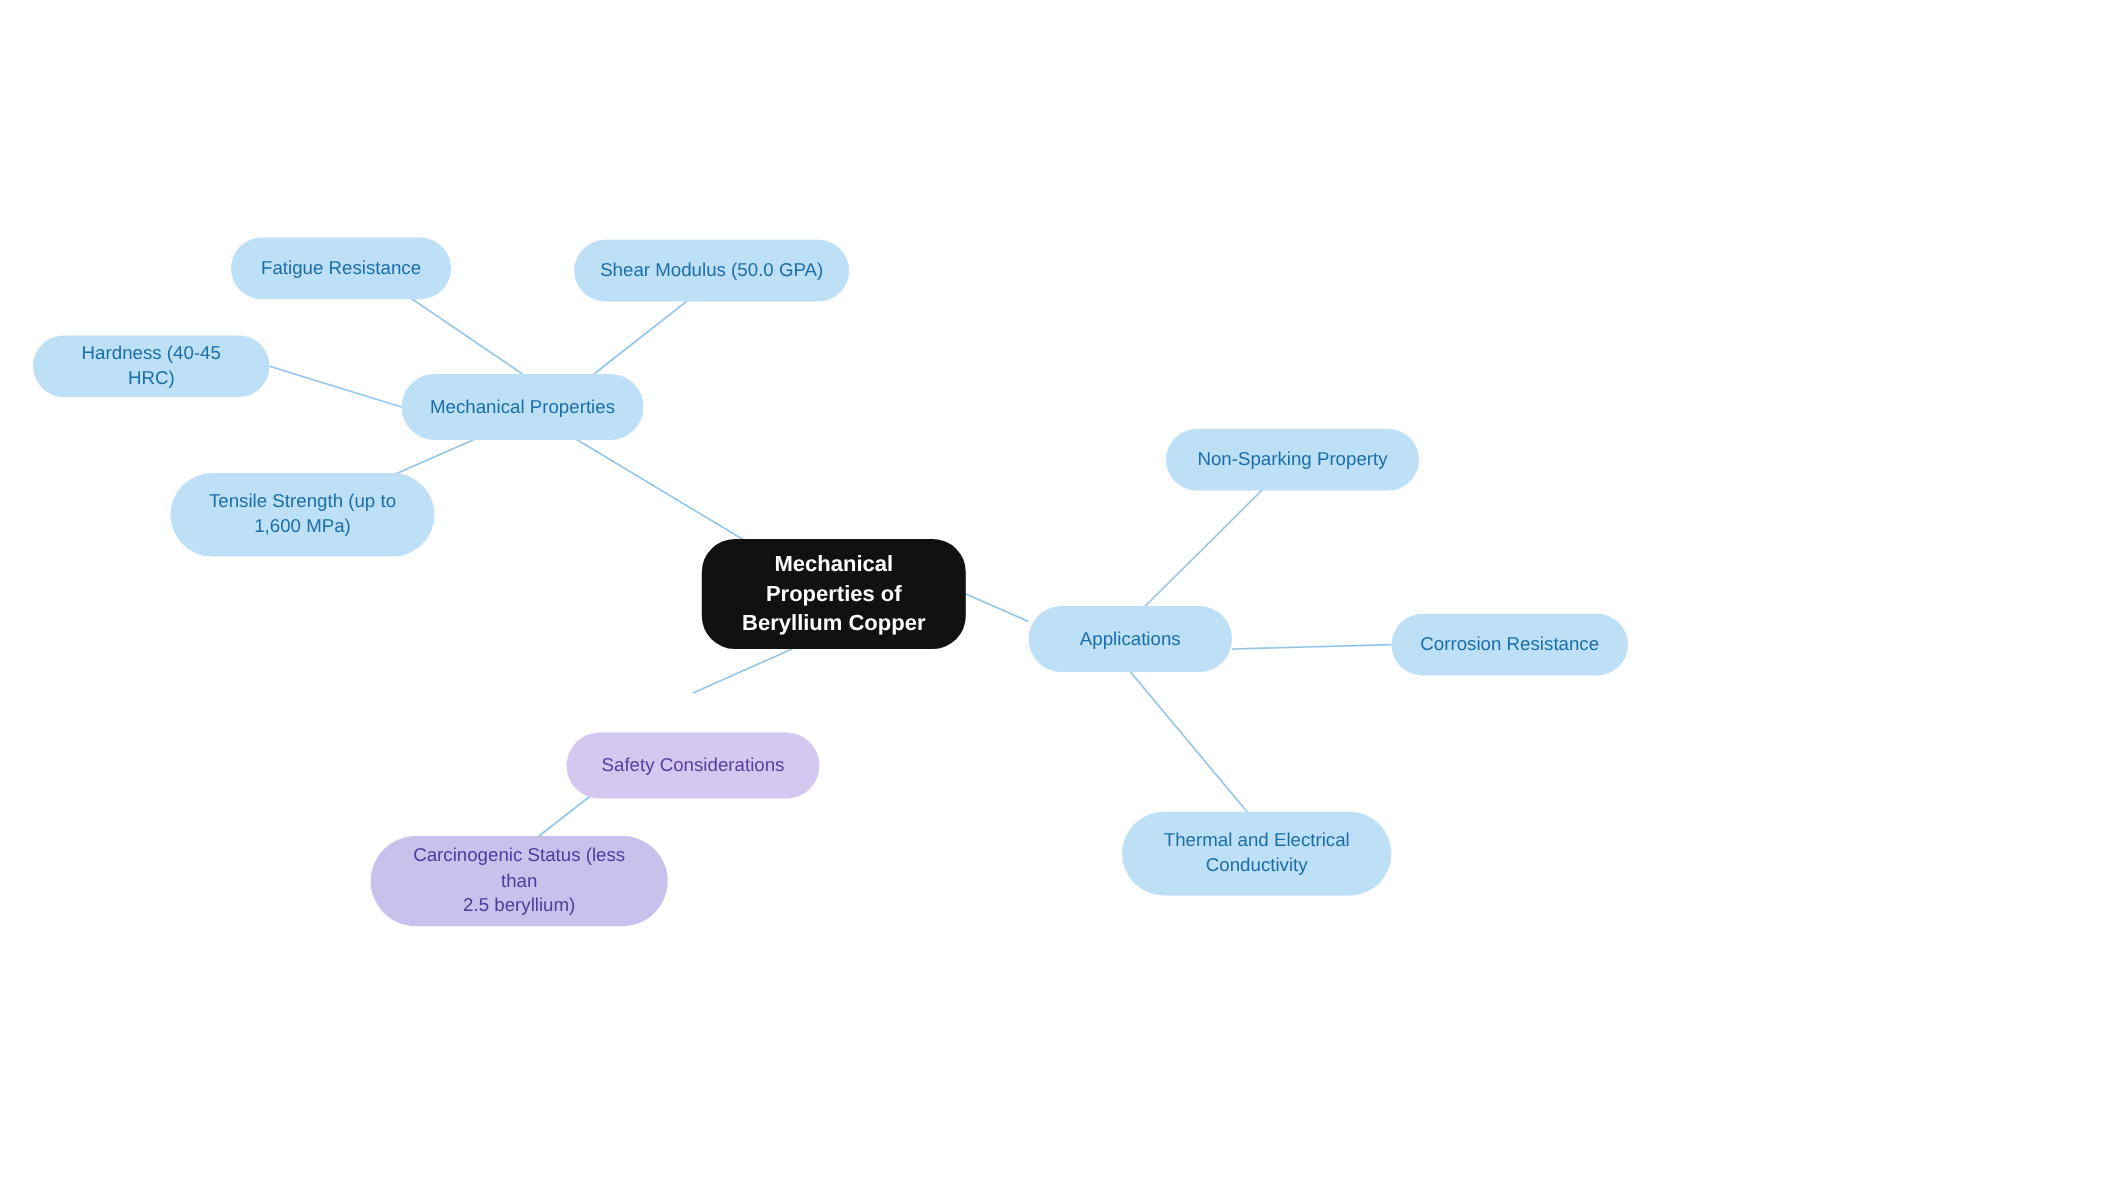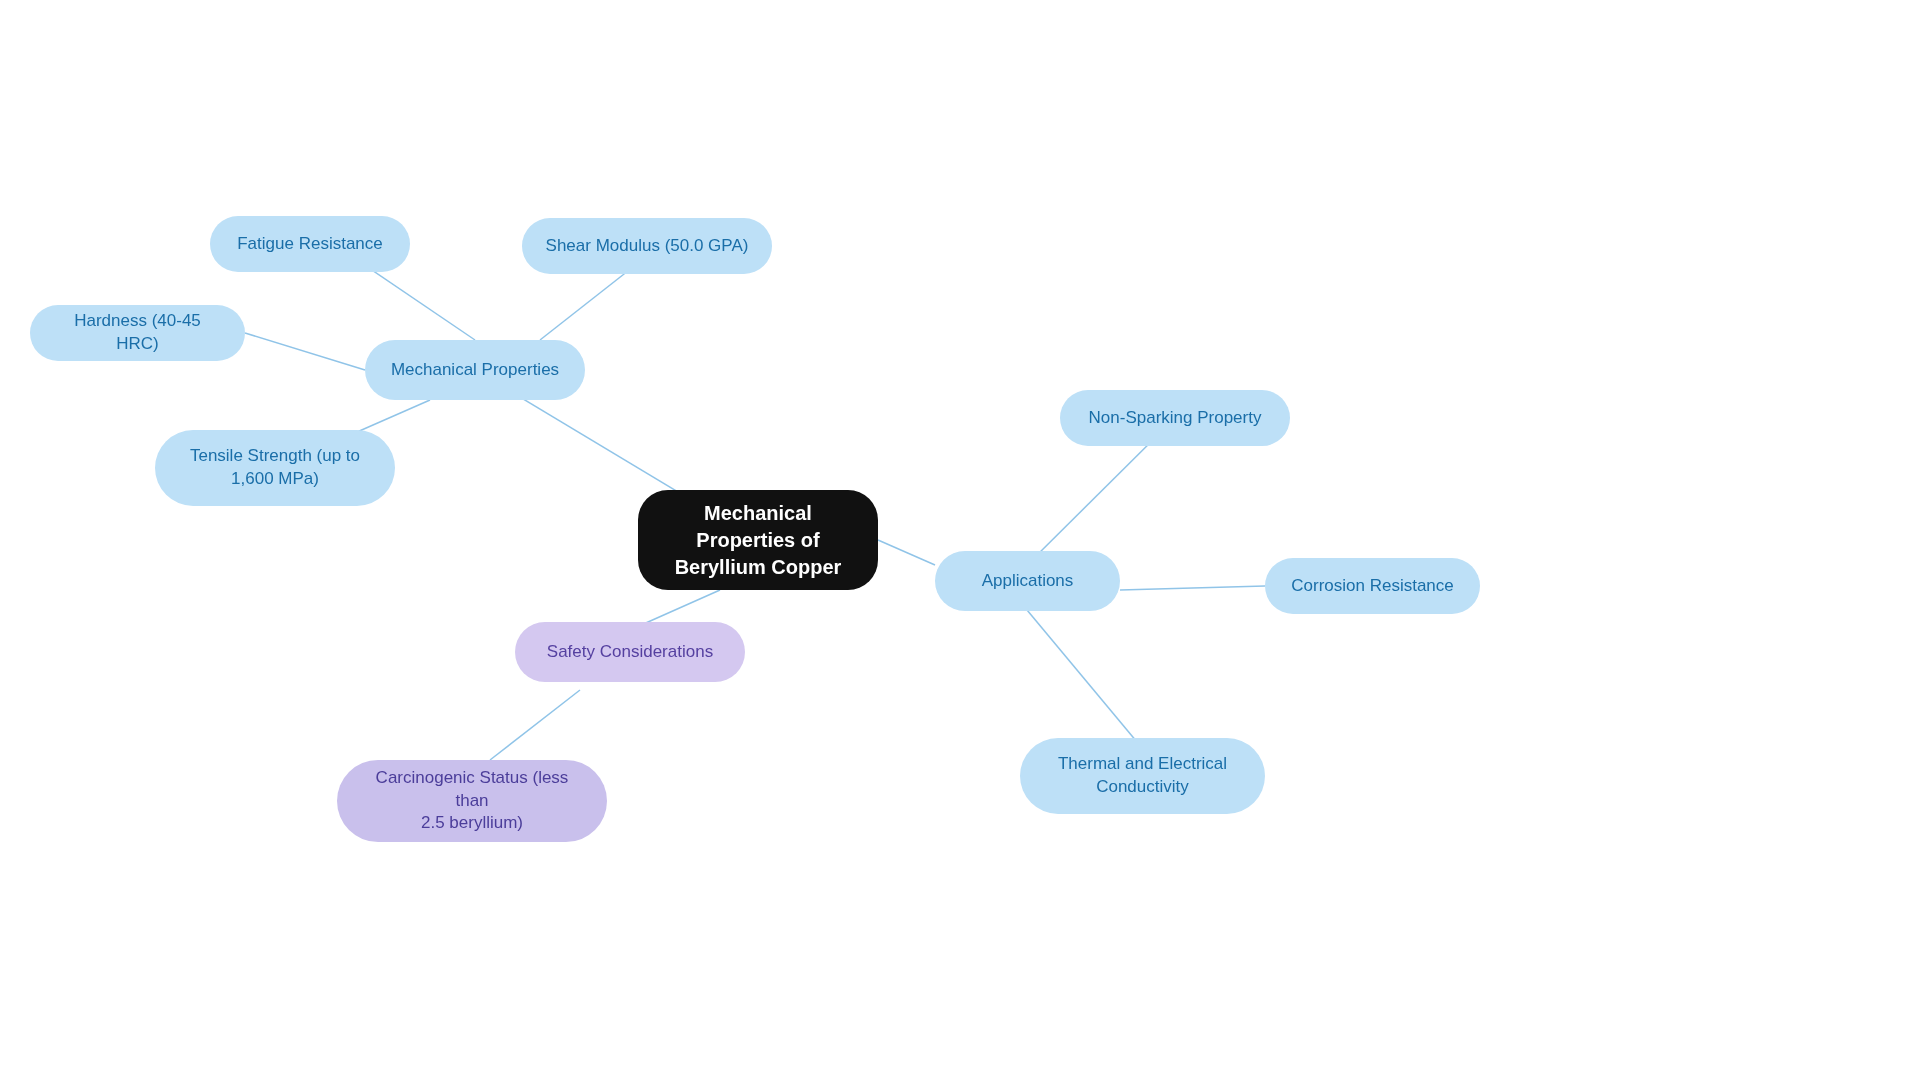--- a/index.html
+++ b/index.html
@@ -102,21 +102,21 @@
 </div>
 
 <div class="node node-blue" style="left: 155px; top: 430px; width: 240px; height: 76px;">
   <span>Tensile Strength (up to 1,600 MPa)</span>
 </div>
 
 <div class="node node-blue" style="left: 522px; top: 218px; width: 250px; height: 56px;">
   <span>Shear Modulus (50.0 GPA)</span>
 </div>
 
-<div class="node node-purple" style="left: 515px; top: 622px; width: 230px; height: 60px;">
+<div class="node node-purple" style="left: 515px; top: 666px; width: 230px; height: 60px;">
   <span>Safety Considerations</span>
 </div>
 
 <div class="node node-lavender" style="left: 337px; top: 760px; width: 270px; height: 82px;">
   <span style="white-space: pre-line;">Carcinogenic Status (less than
 2.5 beryllium)</span>
 </div>
 
 <div class="node node-blue" style="left: 935px; top: 551px; width: 185px; height: 60px;">
   <span>Applications</span>

